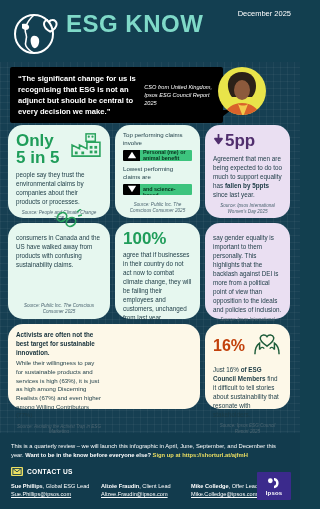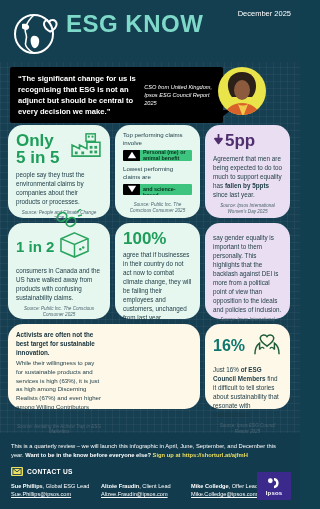--- a/index.html
+++ b/index.html
@@ -81,21 +81,21 @@
     position: relative;
     display: flex; flex-direction: column;
   }
   .c-mint  { background: #e6f7ef; }
   .c-lilac { background: #eadff2; }
   .c-cream { background: #fdf8e8; }
 
   .big-num { font-weight: 700; line-height: 1.0; }
   .big-green { color: #1f9d5a; }
   .big-purple { color: #512e6e; }
-  .big-dark { color: #0f766e; }
+  .big-dark { color: #c2410c; }
 
   .body-txt { font-size: 6.3px; line-height: 1.42; color: #1b3a44; }
   .body-txt b { font-weight: 700; }
   .src {
     font-size: 4.6px; font-style: italic; color: #4b6470;
     text-align: center; line-height: 1.35; margin-top: auto; padding-top: 3px;
   }
 
   
   .card1 { width: 102px; height: 93px; }
@@ -309,31 +309,20 @@
     <div class="row">
 
       <div class="card c-mint card4">
         <div class="chain">
           <svg viewBox="0 0 30 20" width="30" height="20">
             <ellipse cx="10" cy="8" rx="5" ry="4" fill="none" stroke="#2aa35e" stroke-width="1.7" transform="rotate(-35 10 8)"></ellipse>
             <ellipse cx="19" cy="13" rx="5" ry="4" fill="none" stroke="#2aa35e" stroke-width="1.7" transform="rotate(-35 19 13)"></ellipse>
             <path d="M25 3 L29 0 M26 7 L30 6" stroke="#2aa35e" stroke-width="1.5"></path>
           </svg>
         </div>
-        <div class="head-line">
-          <span class="big-num big-green">1 in 2</span>
-          <span>
-            <svg viewBox="0 0 34 30" width="33" height="29">
-              <path d="M17 3 L31 9 L31 22 L17 28 L3 22 L3 9 Z" fill="none" stroke="#2aa35e" stroke-width="1.6"></path>
-              <path d="M3 9 L17 15 L31 9 M17 15 L17 28" fill="none" stroke="#2aa35e" stroke-width="1.5"></path>
-              <circle cx="23" cy="20" r="1.3" fill="#2aa35e"></circle>
-              <circle cx="26" cy="18" r="1.3" fill="#2aa35e"></circle>
-            </svg>
-          </span>
-        </div>
         <div class="body-txt" style="margin-top:4px;">consumers in Canada and the US have walked away from products with confusing sustainability claims.</div>
         <div class="src">Source: Public Inc. The Conscious Consumer 2025</div>
       </div>
 
       <div class="card c-mint card5">
         <div class="big-num big-green">100%</div>
         <div class="body-txt" style="margin-top:4px;">agree that if businesses in their country do not act now to combat climate change, they will be failing their employees and customers, unchanged from last year.</div>
         <div class="src">Source: People and Climate Change 2025</div>
       </div>
 

